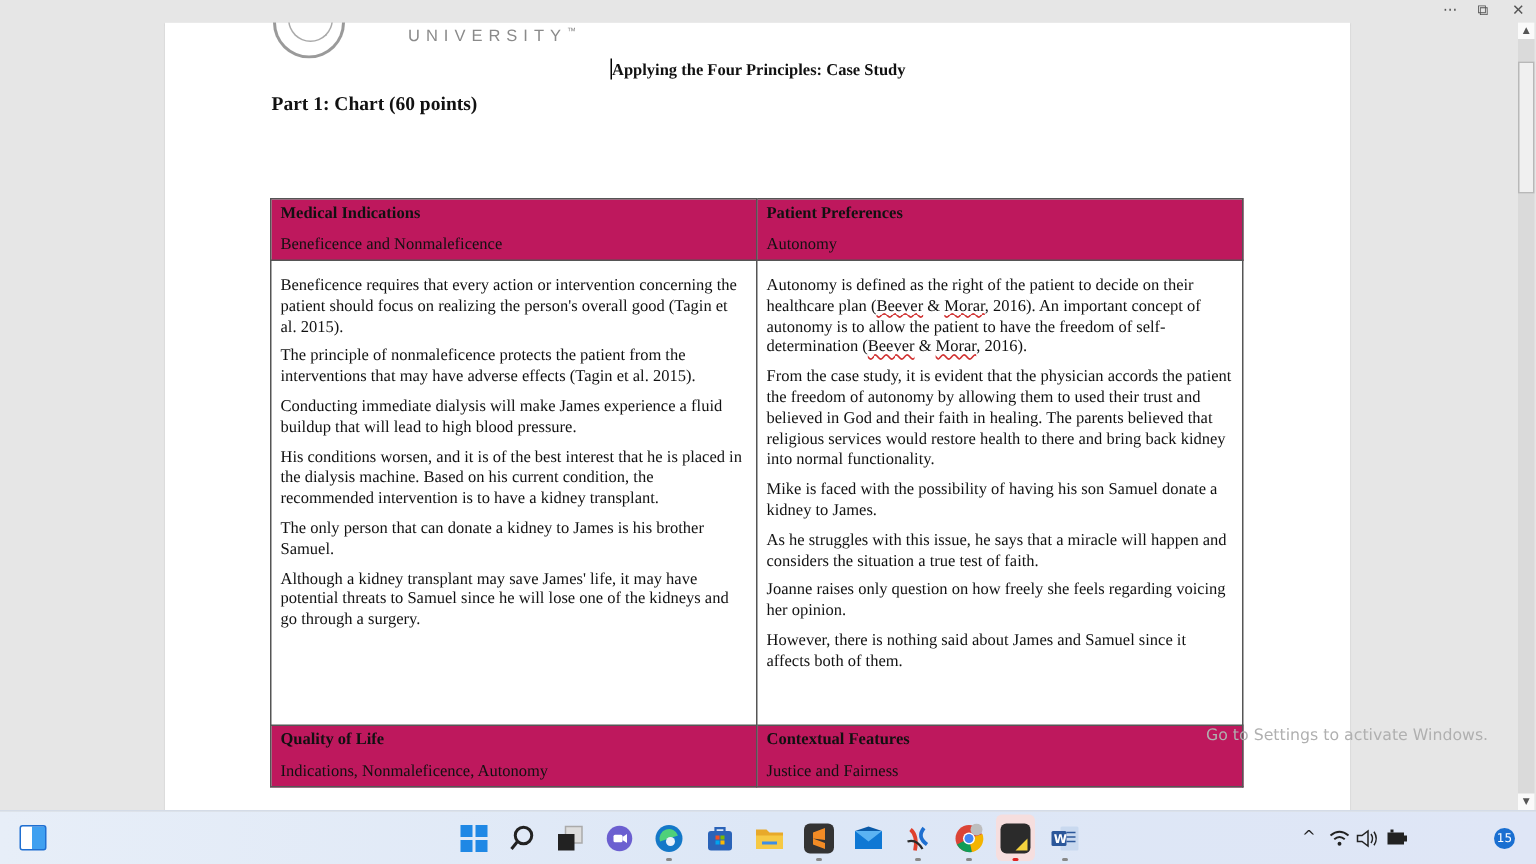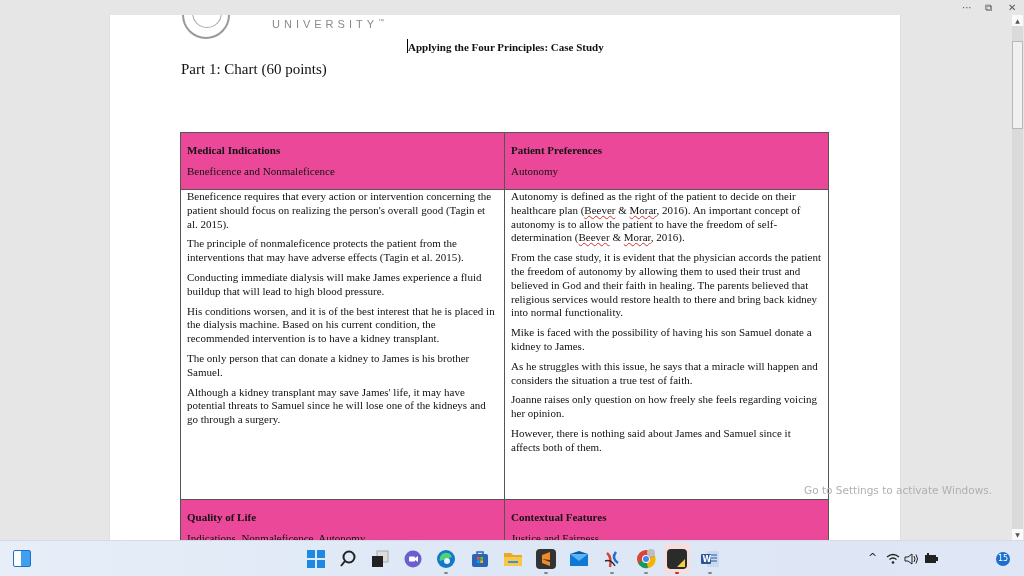--- a/index.html
+++ b/index.html
@@ -12,26 +12,26 @@
   .viewport { position: absolute; left: 0; top: 15px; width: 1010px; height: 525px; background: #e6e6e6; overflow: hidden; }
   .page { position: absolute; left: 110px; top: 0; width: 790px; height: 560px; background: #fff; box-shadow: 0 0 1px #bbb; }
 
   .logo { position: absolute; left: 70px; top: -10px; width: 260px; height: 36px; }
   .logo .seal { position: absolute; left: 2px; top: 0; width: 48px; height: 34px; border: 2px solid #9a9a9a; border-top: none; border-radius: 0 0 26px 26px; }
   .logo .seal::after { content: ""; position: absolute; left: 8px; top: 0; width: 28px; height: 22px; border: 1px solid #aaa; border-top: none; border-radius: 0 0 16px 16px; }
   .logo .univ { position: absolute; left: 92px; top: 13px; font-family: "Liberation Sans", sans-serif; font-size: 11px; color: #8a8a8a; letter-spacing: 4px; }
 
   .doc-title { position: absolute; left: 298px; top: 26px; font-size: 11px; font-weight: bold; color: #111; }
   .cursor { position: absolute; left: 297px; top: 24px; width: 1px; height: 14px; background: #000; }
-  .part { position: absolute; left: 71px; top: 46px; font-size: 15px; font-weight: normal; color: #111; }
+  .part { position: absolute; left: 71px; top: 46px; font-size: 13px; font-weight: bold; color: #111; }
   .instr { position: absolute; left: 71px; top: 65px; width: 660px; font-size: 11.3px; line-height: 14px; color: #111; }
 
   table.grid { position: absolute; left: 70px; top: 117px; width: 649px; border-collapse: collapse; font-size: 11px; color: #111; }
-  table.grid td { border: 1.5px solid #555; vertical-align: top; width: 50%; padding: 0 6px 0 6px; }
-  table.grid td.hdr { background: #ec4899; padding: 8px 6px; }
+  table.grid td { border: 1.5px solid #555; vertical-align: top; width: 50%; padding: 10px 6px 0 6px; }
+  table.grid td.hdr { background: #be185d; padding: 0 6px; }
   .hdr .h1 { font-weight: bold; height: 20px; line-height: 18px; }
   .hdr .h2 { height: 20px; line-height: 20px; }
   .body-cell { height: 310px; }
   .body-cell p { line-height: 13.8px; margin-bottom: 6px; }
   .sq { text-decoration: underline wavy #d03030; text-decoration-thickness: 1px; text-align: right; }
 
   .watermark { position: absolute; left: 804px; top: 482px; font-family: "DejaVu Sans", sans-serif; color: #b0b0b0; }
   .watermark .w1 { font-size: 14px; }
   .watermark .w2 { font-size: 10.5px; margin-top: 2px; }
 

